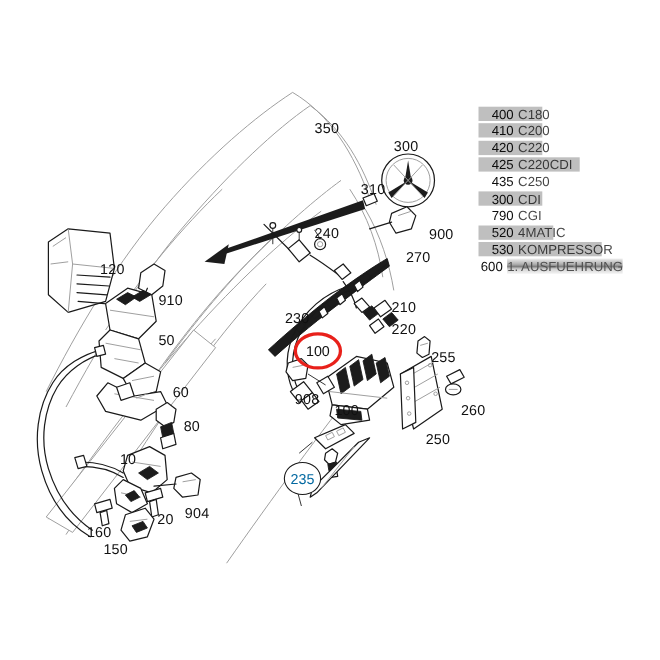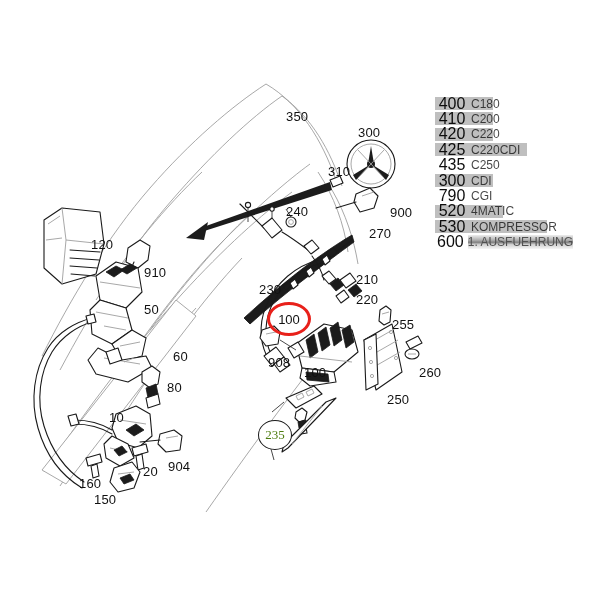--- a/index.html
+++ b/index.html
@@ -38,23 +38,23 @@
   .lbl-circle {
     position: absolute;
     width: 34px;
     height: 30px;
     border: 1.4px solid #1a1a1a;
     border-radius: 50%;
     box-sizing: border-box;
     display: flex;
     align-items: center;
     justify-content: center;
-    font-family: Liberation Serif, serif;
+    font-family: Liberation Sans, sans-serif;
     font-size: 13px;
-    color: #4d7c0f;
+    color: #0369a1;
     background: #ffffff;
   }
   
   .lbl-highlight {
     position: absolute;
     width: 44px;
     height: 34px;
     box-sizing: border-box;
     border: 3px solid #e8201a;
     border-radius: 50%;
@@ -91,23 +91,23 @@
     background: #bfbfbf;
     z-index: 0;
   }
   .legend-row.shaded.w-sm::before { width: 58px; }
   .legend-row.shaded.w-md::before { width: 68px; }
   .legend-row.shaded.w-lg::before { width: 92px; }
   .legend-row.shaded.w-xl::before { width: 112px; }
   .legend-code {
     position: relative;
     z-index: 1;
-    font-size: 16px;
+    font-size: 12px;
     width: 30px;
-    text-align: center;
+    text-align: right;
     color: #0d0d0d;
   }
   .legend-name {
     position: relative;
     z-index: 1;
     font-size: 12px;
     margin-left: 4px;
     color: #1a1a1a;
     opacity: 0.82;
   }
@@ -353,21 +353,21 @@
     <span class="lbl" style="left:286px; top:205px;">240</span>
     <span class="lbl" style="left:390px; top:206px;">900</span>
     <span class="lbl" style="left:369px; top:227px;">270</span>
     <span class="lbl" style="left:91px; top:238px;">120</span>
     <span class="lbl" style="left:144px; top:266px;">910</span>
     <span class="lbl" style="left:259px; top:283px;">230</span>
     <span class="lbl" style="left:356px; top:273px;">210</span>
     <span class="lbl" style="left:356px; top:293px;">220</span>
     <span class="lbl" style="left:144px; top:303px;">50</span>
     <span class="lbl" style="left:392px; top:318px;">255</span>
-    <span class="lbl" style="left:173px; top:350px;">60</span>
+    <span class="lbl" style="left:157px; top:350px;">60</span>
     <span class="lbl" style="left:268px; top:356px;">908</span>
     <span class="lbl" style="left:304px; top:366px;">100</span>
     <span class="lbl" style="left:419px; top:366px;">260</span>
     <span class="lbl" style="left:167px; top:381px;">80</span>
     <span class="lbl" style="left:387px; top:393px;">250</span>
     <span class="lbl" style="left:109px; top:411px;">10</span>
     <span class="lbl" style="left:168px; top:460px;">904</span>
     <span class="lbl" style="left:143px; top:465px;">20</span>
     <span class="lbl" style="left:79px; top:477px;">160</span>
     <span class="lbl" style="left:94px; top:493px;">150</span>

